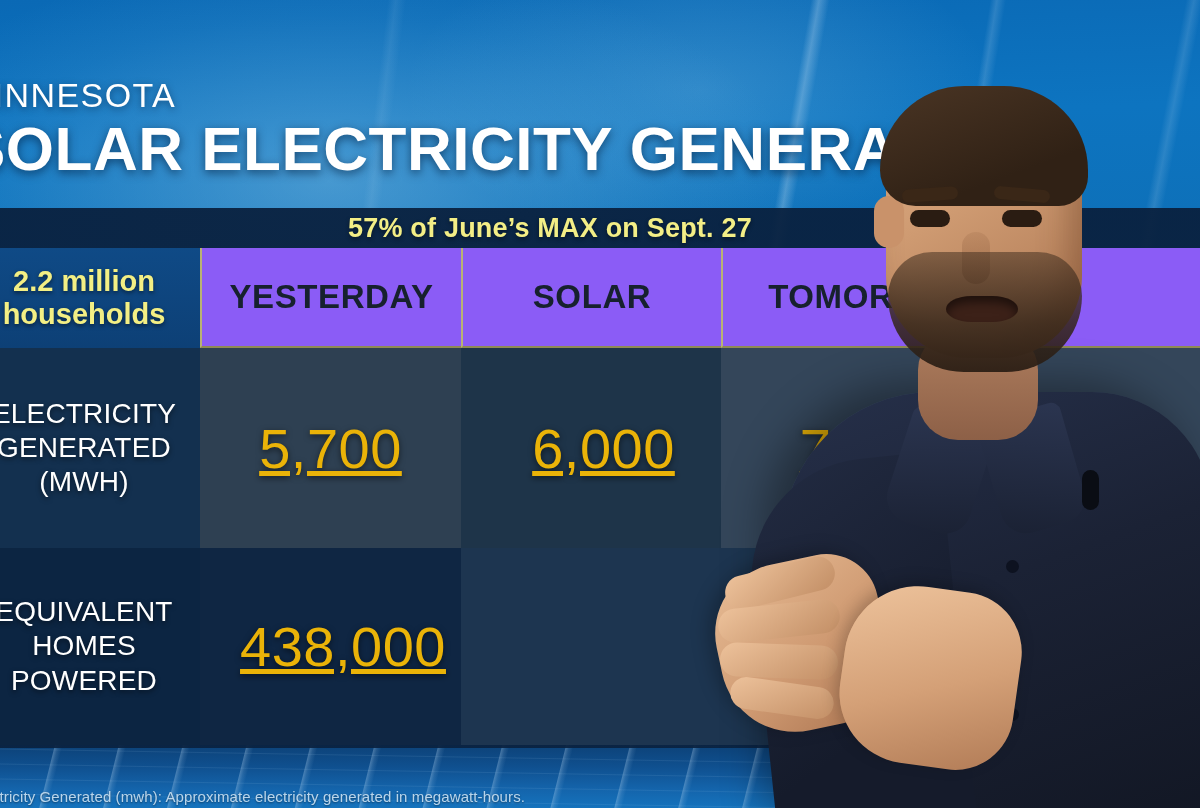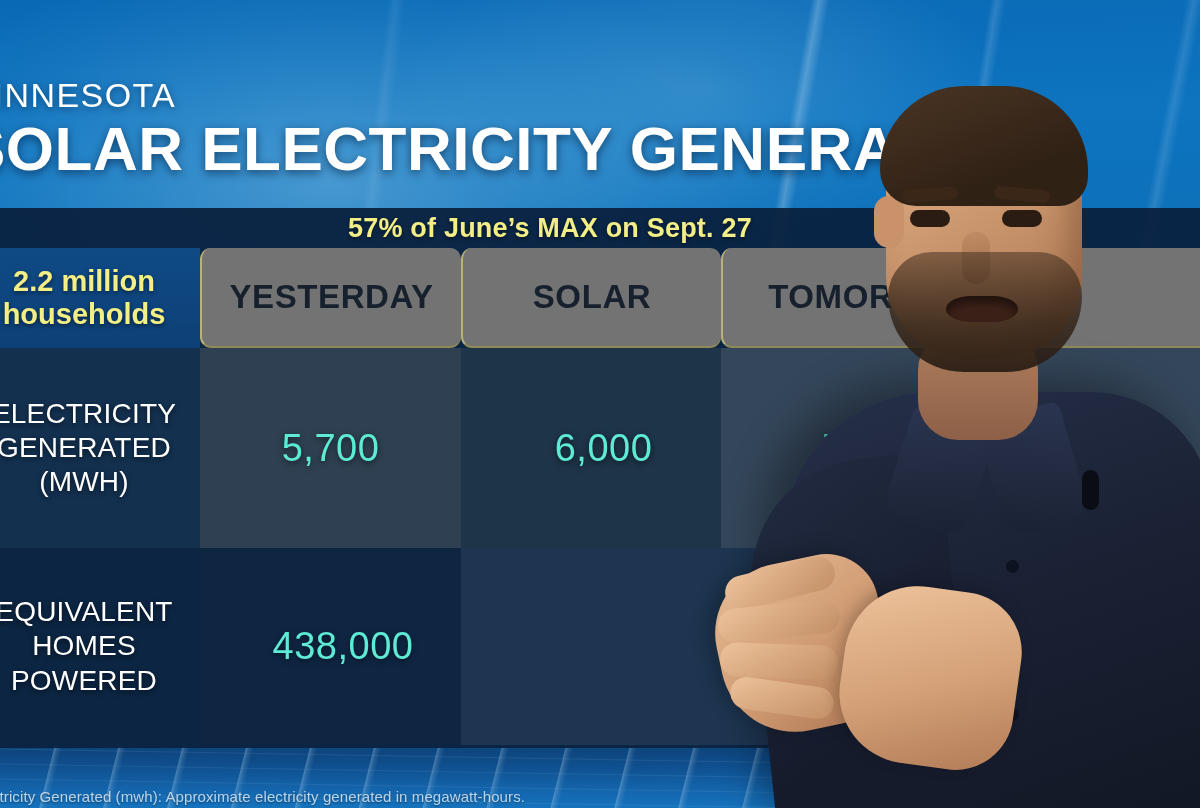--- a/index.html
+++ b/index.html
@@ -163,49 +163,49 @@
     font-size: 28px;
     font-weight: 400;
     color: #ffffff;
     line-height: 1.22;
     letter-spacing: 0.2px;
     text-shadow: 0 2px 5px rgba(0,0,0,0.55);
   }
 
   
   .head-cell {
-    background: #737373;
+    background: #8b5cf6;
     border-left: 2px solid #b9b274;
     border-bottom: 2px solid #8f8a55;
-    border-radius: 11px;
   }
   .head-cell:first-of-type { border-left: 2px solid #b9b274; }
   .head-text {
     font-size: 33px;
     font-weight: bold;
     color: #17212e;
     letter-spacing: 0.6px;
     white-space: nowrap;
   }
 
   
   .data-cell { background: #2e4052; }
   .data-cell.alt { background: #1e3449; padding-left: 25px; }
   .data-cell.r2 { background: #1b3148; }
   .data-cell.r2.alt { background: #0f2643; }
   .data-cell.edge { background: #34465a; }
   .data-cell.r2.edge { background: #1d3550; }
 
   .data-text {
-    font-size: 38px;
+    font-size: 56px;
     font-weight: 400;
-    color: #5eead4;
+    color: #eab308;
     letter-spacing: 0.5px;
     text-shadow: 0 2px 6px rgba(0,0,0,0.55);
     white-space: nowrap;
+    text-decoration: underline;
   }
 
   
   .footer {
     position: absolute;
     left: -30px;
     top: 784px;
     width: 1240px;
     height: 24px;
     display: flex;

